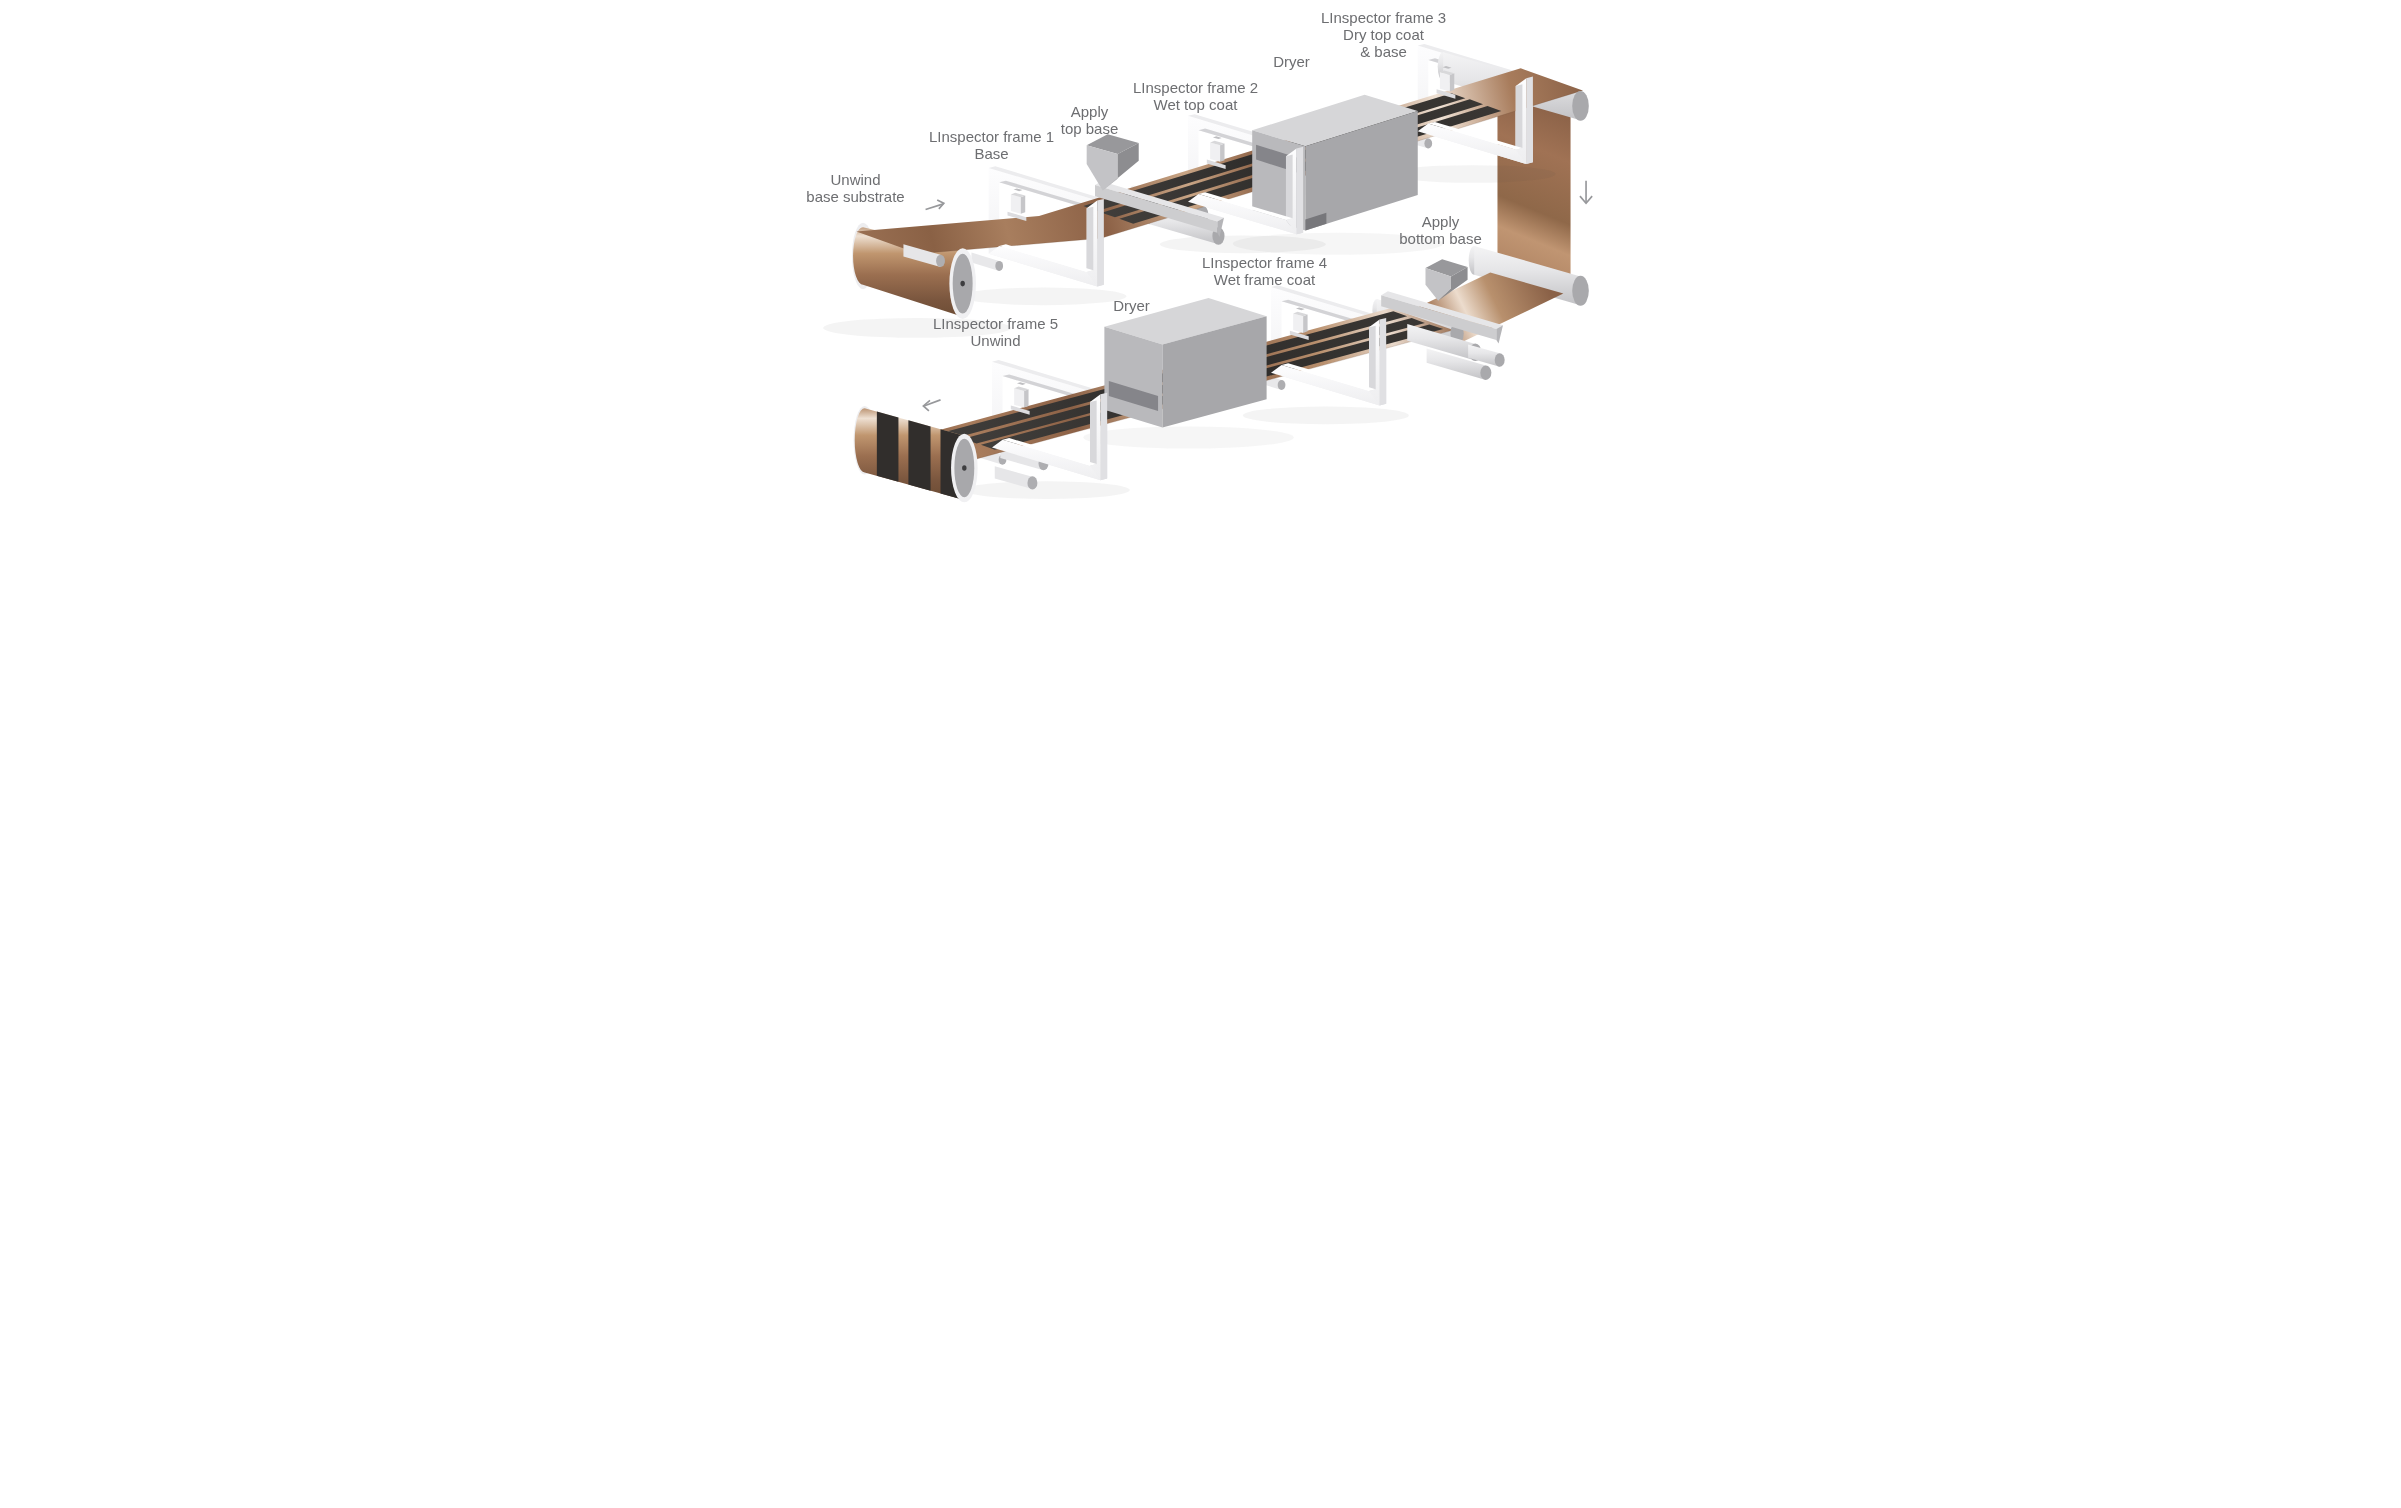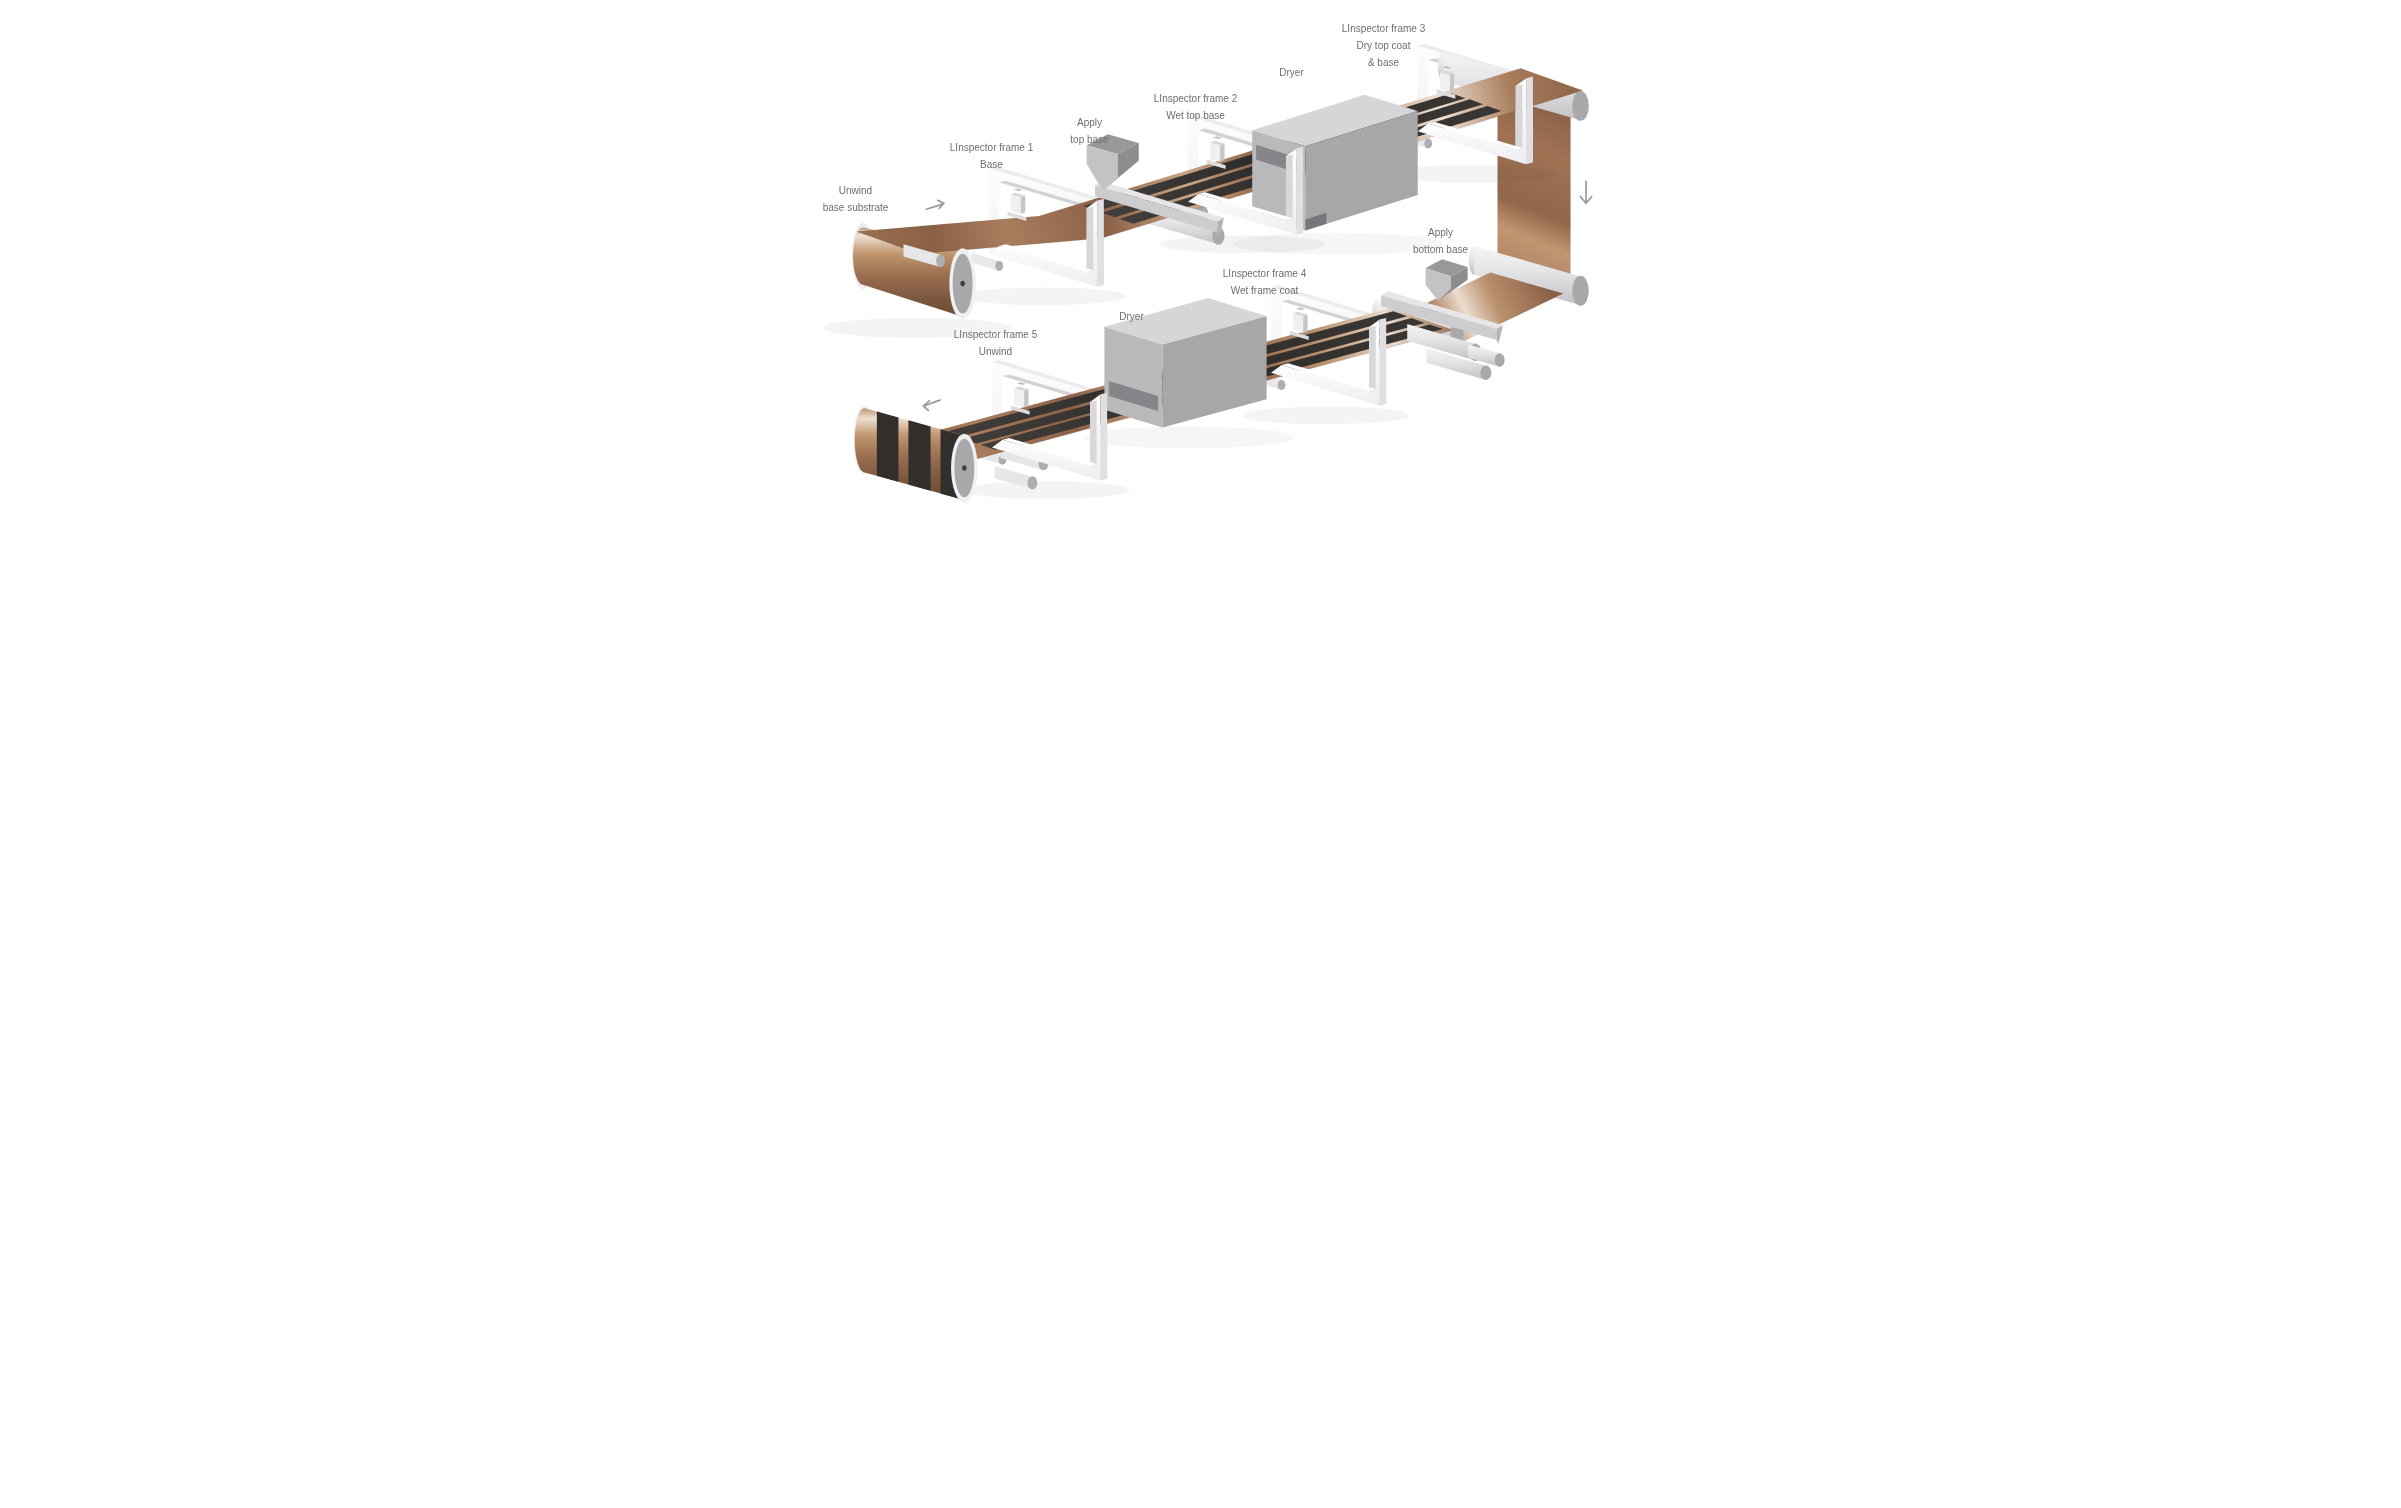--- a/index.html
+++ b/index.html
@@ -9,26 +9,25 @@
     margin:0 auto;
     background:var(--c-background,#ffffff);
     overflow:hidden;
     font-family:"Liberation Sans", sans-serif;
   }
   .stage svg{position:absolute;left:0;top:0;}
   .label{
     position:absolute;
     transform:translate(-50%,-50%);
     text-align:center;
-    font-size:10px;
+    font-size:15px;
     line-height:17px;
     color:var(--c-text,#6d6e71);
     white-space:nowrap;
     pointer-events:none;
-    margin-top:11px;
   }
 </style>
 </head>
 <body>
 
 <div class="stage">
 <svg width="800" height="503" viewBox="0 0 1445 908">
   <defs>
     <linearGradient id="gRibbonTop" gradientUnits="userSpaceOnUse" x1="100" y1="440" x2="1412" y2="120">
       <stop offset="0" stop-color="#9a7053"></stop>
@@ -304,21 +303,21 @@
 <div class="label" style="left:191px;top:145px">
   <div>LInspector frame 1</div>
   <div>Base</div>
 </div>
 <div class="label" style="left:289px;top:120px">
   <div>Apply</div>
   <div>top base</div>
 </div>
 <div class="label" style="left:395px;top:96px">
   <div>LInspector frame 2</div>
-  <div>Wet top base</div>
+  <div>Wet top coat</div>
 </div>
 <div class="label" style="left:491px;top:61px">
   <div>Dryer</div>
 </div>
 <div class="label" style="left:583px;top:34px">
   <div>LInspector frame 3</div>
   <div>Dry top coat</div>
   <div>&amp; base</div>
 </div>
 <div class="label" style="left:640px;top:230px">

